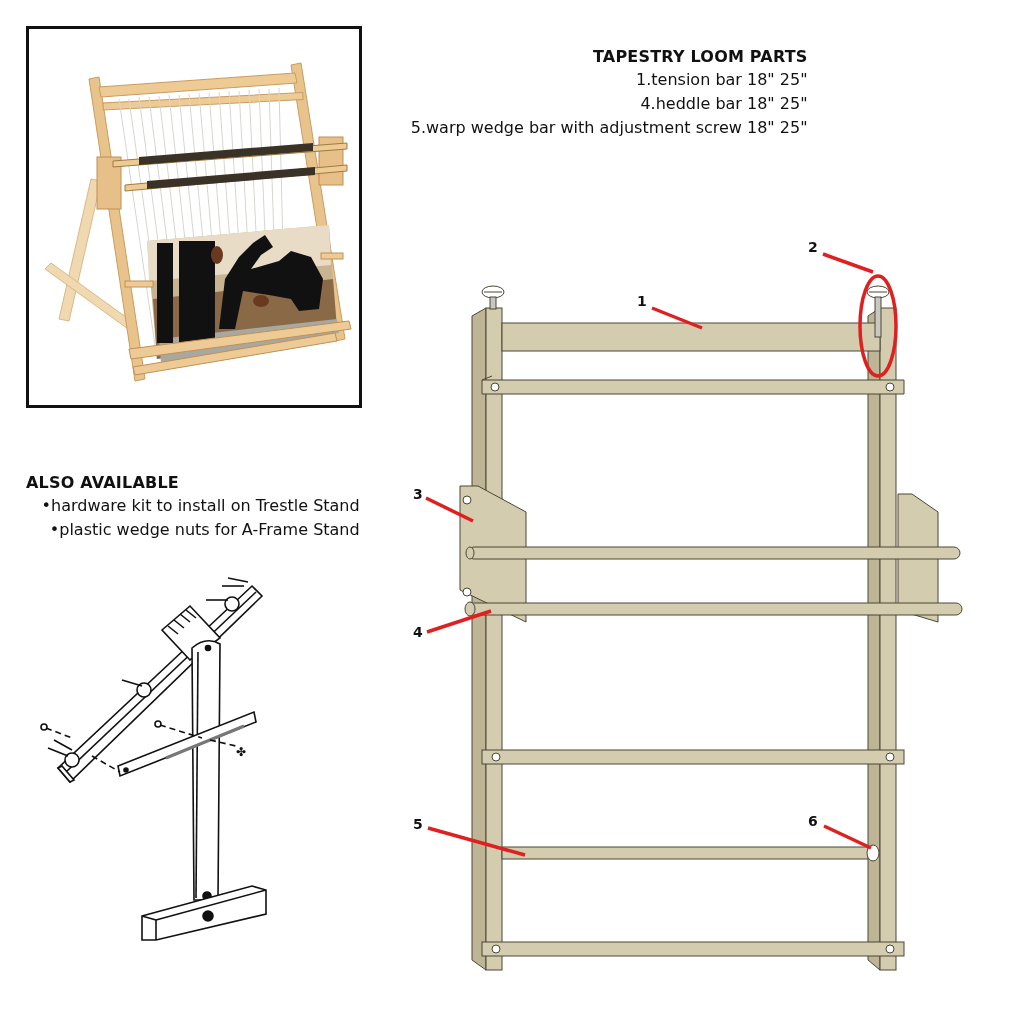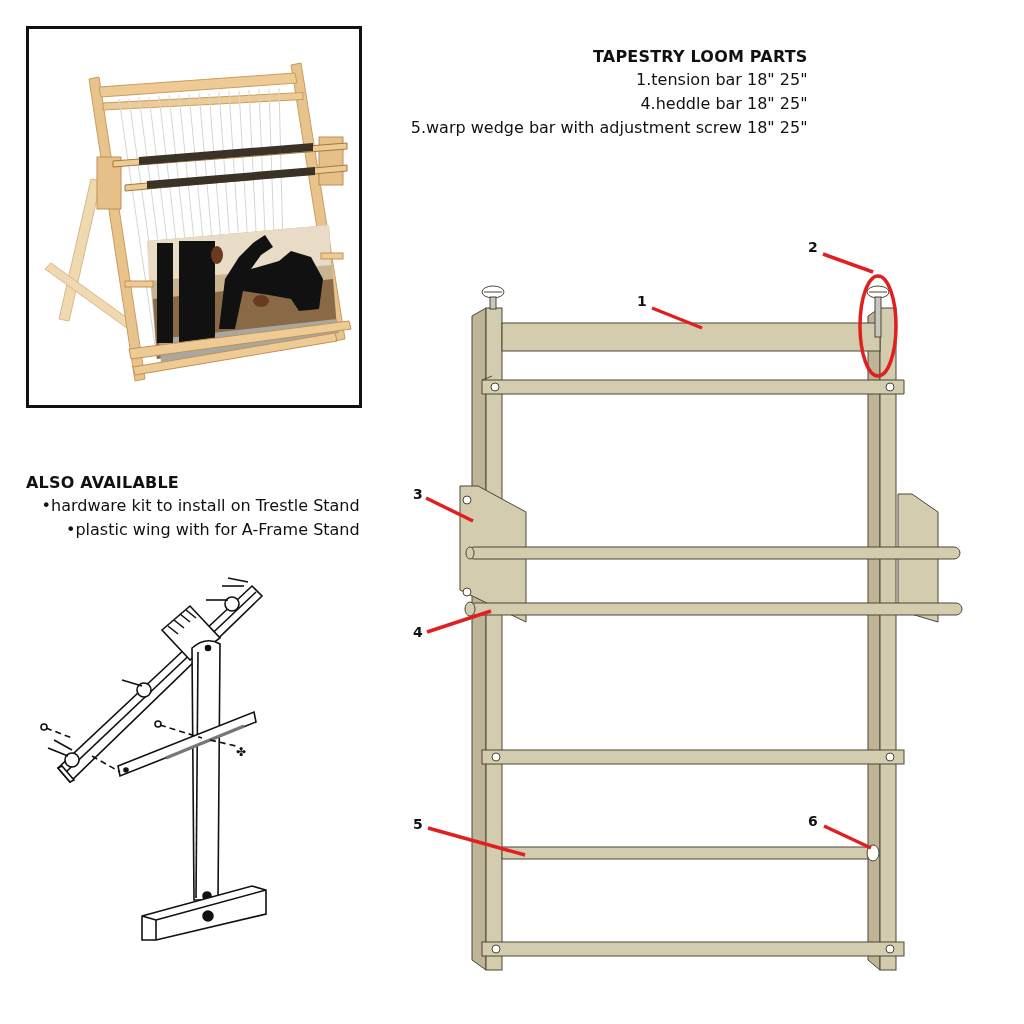--- a/index.html
+++ b/index.html
@@ -86,21 +86,21 @@
     <li><span class="num">1.</span><span>tension bar 18" 25"</span></li>
     <li><span class="num">4.</span><span>heddle bar 18" 25"</span></li>
     <li><span class="num">5.</span><span>warp wedge bar with adjustment screw 18" 25"</span></li>
   </ol>
 </div>
 
 <div class="also">
   <div class="heading">ALSO AVAILABLE</div>
   <ul>
     <li><span class="bullet">•</span><span>hardware kit to install on Trestle Stand</span></li>
-    <li><span class="bullet">•</span><span>plastic wing with for A-Frame Stand</span></li>
+    <li><span class="bullet">•</span><span>plastic wedge nuts for A-Frame Stand</span></li>
   </ul>
 </div>
 
 <div class="trestle">
   <svg width="300" height="380" viewBox="0 0 300 380" fill="none" stroke="#111" stroke-width="1.6">
 
     <polygon points="28,198 222,16 232,26 40,212" fill="#fff"></polygon>
     <line x1="36" y1="202" x2="226" y2="22"></line>
     <polygon points="28,198 40,212 44,210 32,196" fill="#fff"></polygon>
 

